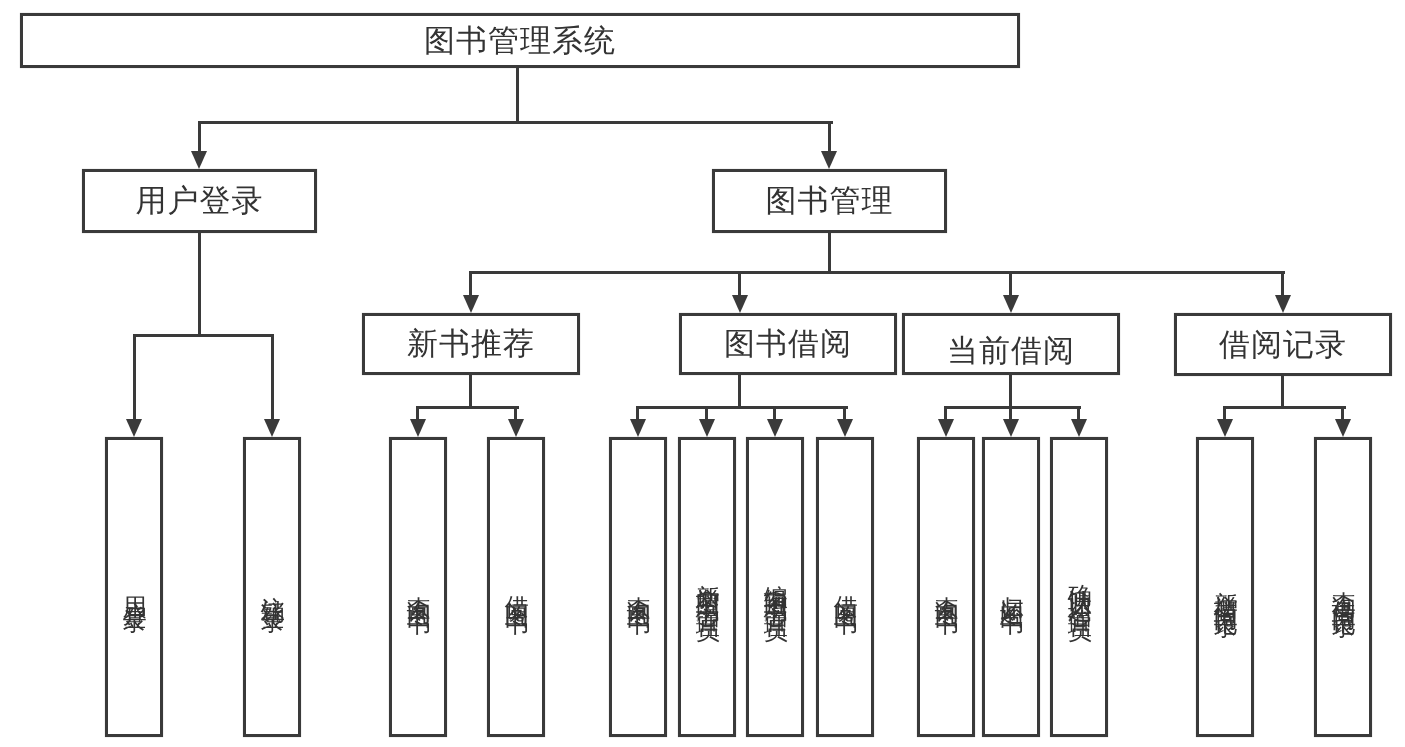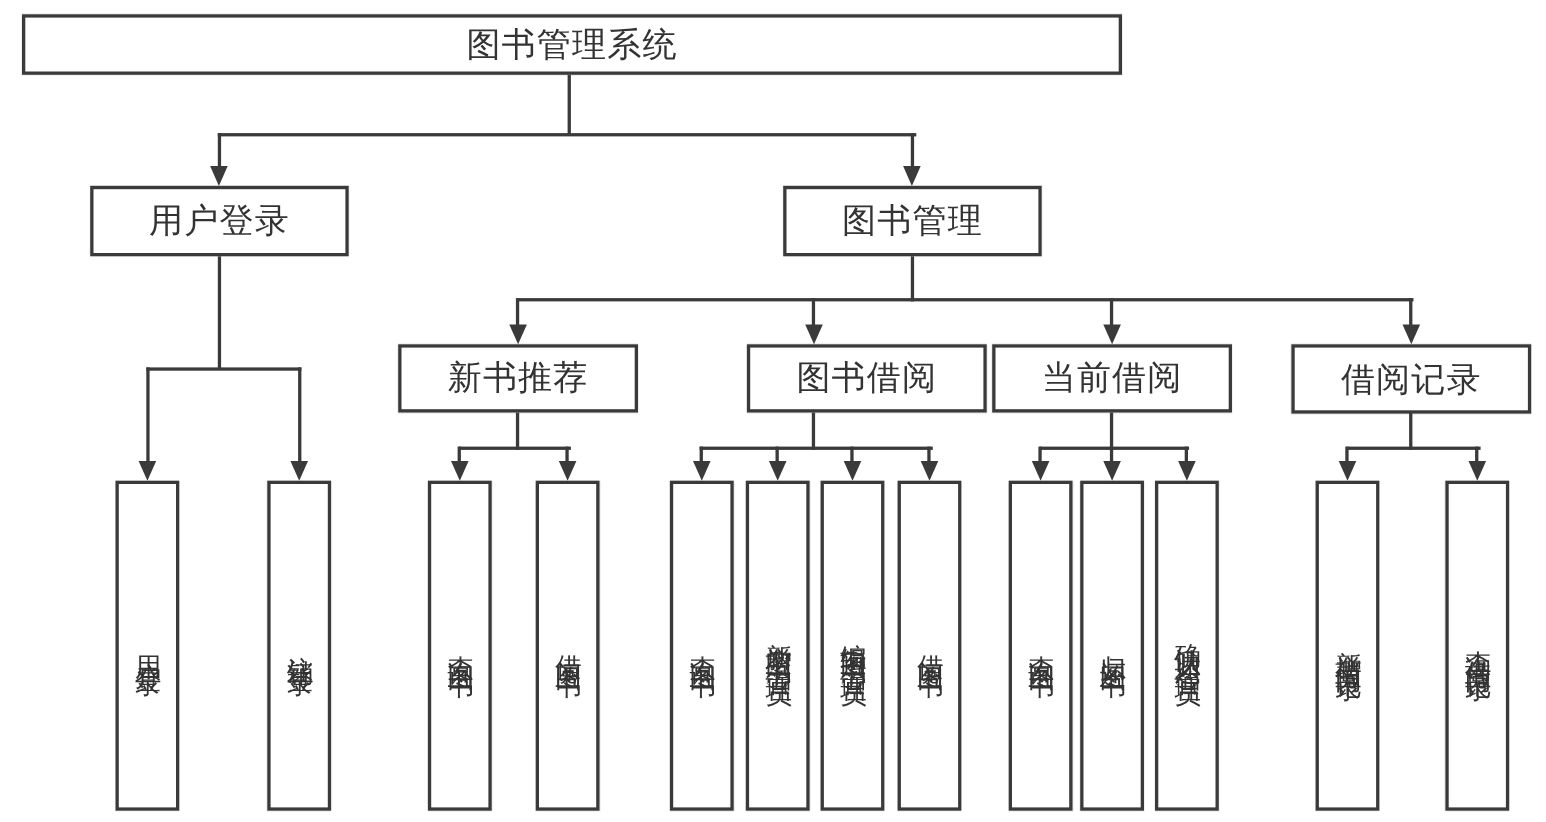--- a/index.html
+++ b/index.html
@@ -95,21 +95,21 @@
     <div class="vline" style="left:1281px;top:271px;height:26px;"></div>
     <div class="arrow" style="left:1275px;top:295px;"></div>
   </div>
 
   <div class="node hnode" style="left:362px;top:313px;width:218px;height:62px;">
     <span>新书推荐</span>
   </div>
   <div class="node hnode" style="left:631px;top:313px;width:218px;height:62px;margin-left:48px;">
     <span>图书借阅</span>
   </div>
-  <div class="node hnode" style="left:902px;top:313px;width:218px;height:62px;">
+  <div class="node hnode" style="left:902px;top:313px;width:218px;height:62px;align-items:flex-end;">
     <span>当前借阅</span>
   </div>
   <div class="node hnode" style="left:1174px;top:313px;width:218px;height:63px;">
     <span>借阅记录</span>
   </div>
 
   <div>
     <div class="vline" style="left:469px;top:375px;height:34px;"></div>
     <div class="hline" style="left:417px;top:406px;width:102px;"></div>
     <div class="vline" style="left:416px;top:406px;height:15px;"></div>

